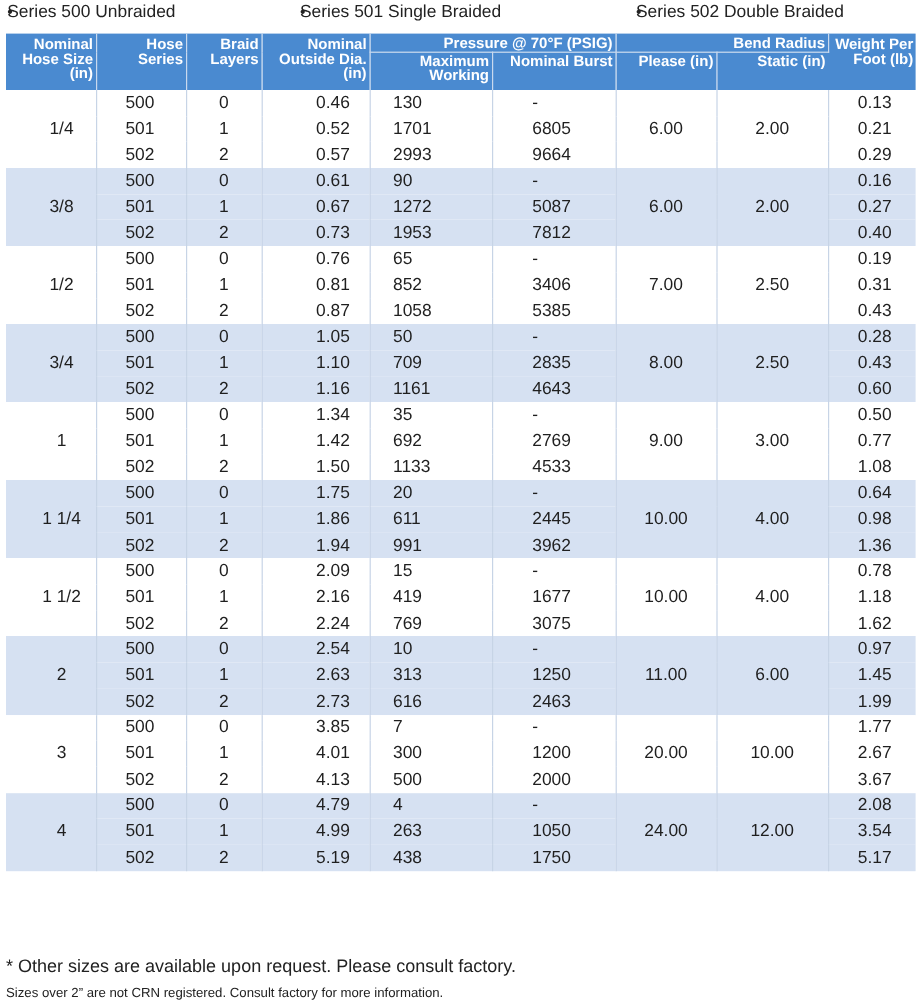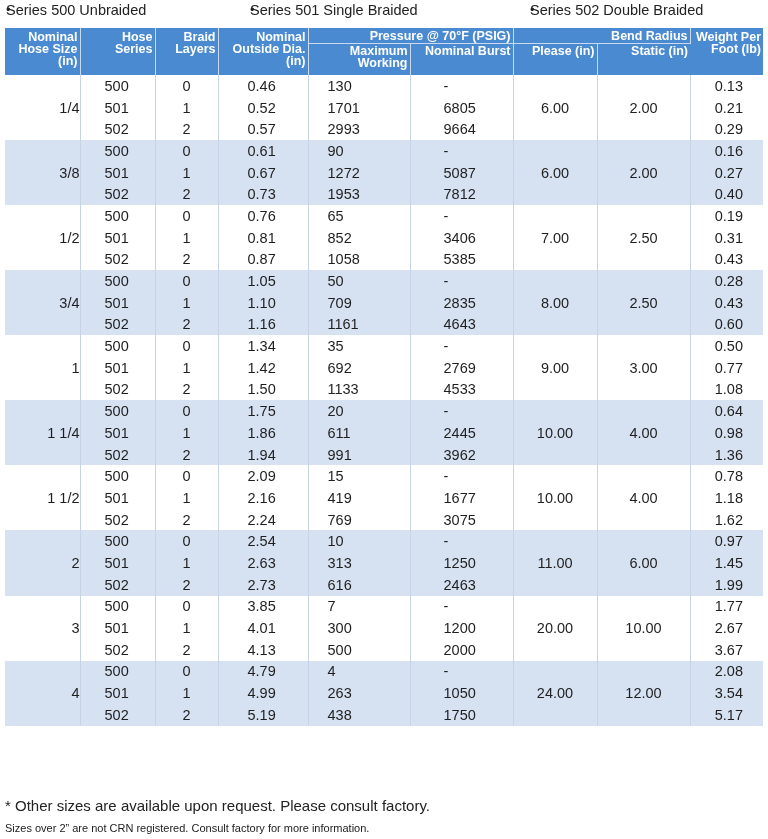--- a/index.html
+++ b/index.html
@@ -11,24 +11,24 @@
   table { position:absolute; left:5px; top:28px; width:758px; border-collapse:collapse; table-layout:fixed; }
   th { background:#4a8ad0; color:#ffffff; font-weight:bold; font-size:12.5px; line-height:12px;
        text-align:right; vertical-align:top; padding:3px 2px 0 2px; border-right:1px solid #c9d9ee; }
   th:last-child { border-right:none; }
   thead tr.r1 th.group { border-bottom:1px solid #c9d9ee; height:13px; padding-top:2px; }
   thead tr.r2 th { height:30px; padding-top:1px; }
   td { font-size:14.5px; height:21.7px; padding:0; vertical-align:middle; border-right:1px solid #c7d4e6; }
   td:last-child { border-right:none; }
   tbody.g-alt td { background:#d6e1f2; }
   tbody.g td { background:#ffffff; }
-  td.size { padding-left:18px; text-align:right; }
+  td.size { padding-left:18px; text-align:center; }
   td.series { text-align:left; padding-left:24px; }
   td.layers { text-align:left; padding-left:27px; }
-  td.od { text-align:left; padding-left:29px; }
+  td.od { text-align:center; padding-left:29px; }
   td.mw { text-align:left; padding-left:19px;margin-top:24px; }
   td.nb { text-align:left; padding-left:33px; }
   td.dyn { text-align:center; }
   td.stat { text-align:center; }
   td.wt { text-align:right; padding-right:20px; }
   .notes { position:absolute; left:5px; top:797px; }
   .note1 { font-size:15px; color:#222; white-space:nowrap; }
   .note2 { font-size:11px; color:#222; margin-top:8px; white-space:nowrap; }
 </style>
 </head>

